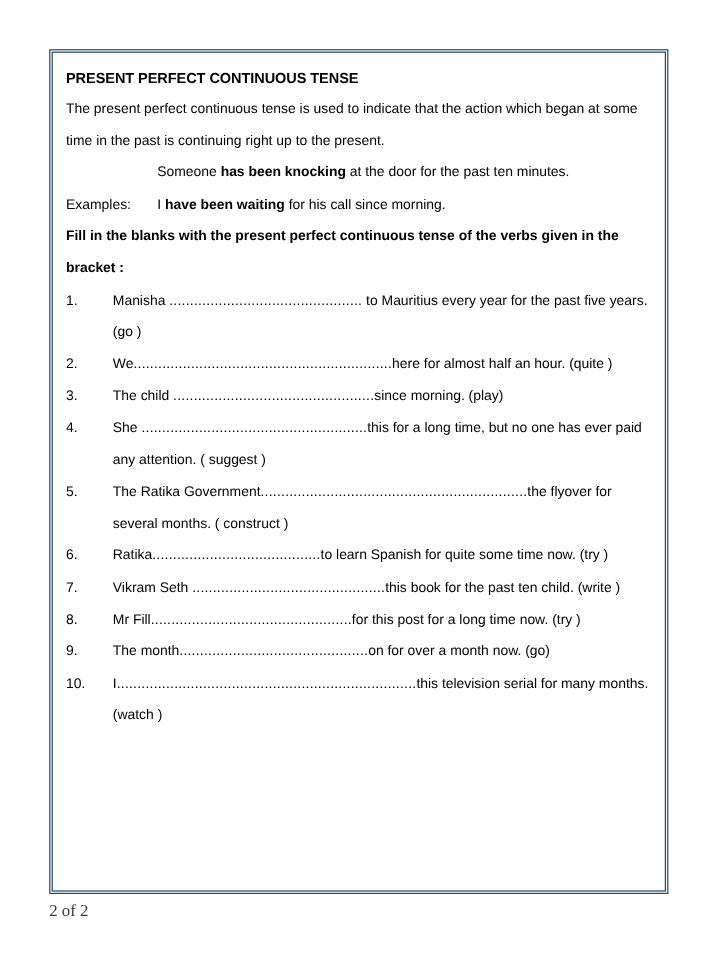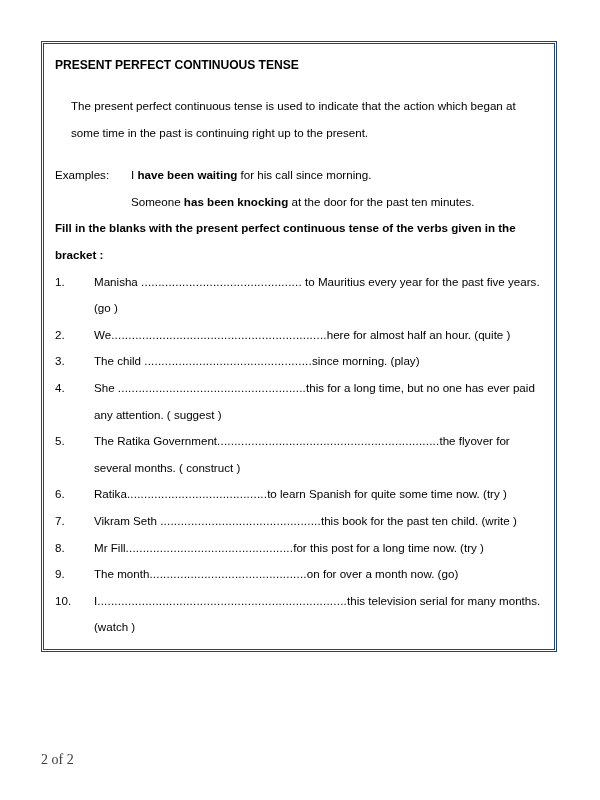--- a/index.html
+++ b/index.html
@@ -15,21 +15,21 @@
     position: relative;
     overflow: hidden;
   }
 
   
   #worksheet-page {
     position: absolute;
     left: 41px;
     top: 41px;
     width: 516px;
-    height: 611px;
+    height: 704px;
     box-sizing: border-box;
     border: 3px double #24466b;
     background: #ffffff;
   }
 
   #worksheet-body {
     box-sizing: border-box;
     padding: 9px 11px 0 11px;
     font-size: 11.6px;
     line-height: 26.6px;
@@ -37,21 +37,21 @@
 
   
   .doc-title {
     font-weight: bold;
     font-size: 12.1px;
     letter-spacing: -0.05px;
     line-height: 24px;
     margin: 0 0 1px 0;
   }
   .intro-para {
-    margin: 16px;
+    margin: 0;
     line-height: 26.6px;
   }
 
   
   .example-row {
     display: flex;
     line-height: 26.6px;
   }
   .example-label {
     width: 76px;
@@ -110,27 +110,27 @@
 <body>
 
 <div id="worksheet-page">
   <div id="worksheet-body">
 
     <div class="doc-title">PRESENT PERFECT CONTINUOUS TENSE</div>
 
     <p class="intro-para">The present perfect continuous tense is used to indicate that the action which began at some time in the past is continuing right up to the present.</p>
 
     <div id="examples-block">
+        <div class="example-row continuation">
+          <span class="example-label">Examples:</span>
+          <span class="example-text"><span>Someone </span><b>has been knocking</b><span> at the door for the past ten minutes.</span></span>
+        </div>
         <div class="example-row">
           <span class="example-label">Examples:</span>
           <span class="example-text"><span>I </span><b>have been waiting</b><span> for his call since morning.</span></span>
-        </div>
-        <div class="example-row continuation">
-          <span class="example-label">Examples:</span>
-          <span class="example-text"><span>Someone </span><b>has been knocking</b><span> at the door for the past ten minutes.</span></span>
         </div>
       </div>
 
     <p class="instruction">Fill in the blanks with the present perfect continuous tense of the verbs given in the bracket :</p>
 
     <ol class="q-list" id="question-list">
         <li class="q-item">
           <span class="q-num">1.</span>
           <span class="q-text"><span>Manisha </span><span class="q-blank">...............................................</span><span> to Mauritius every year for the past five years. (go )</span></span>
         </li>

